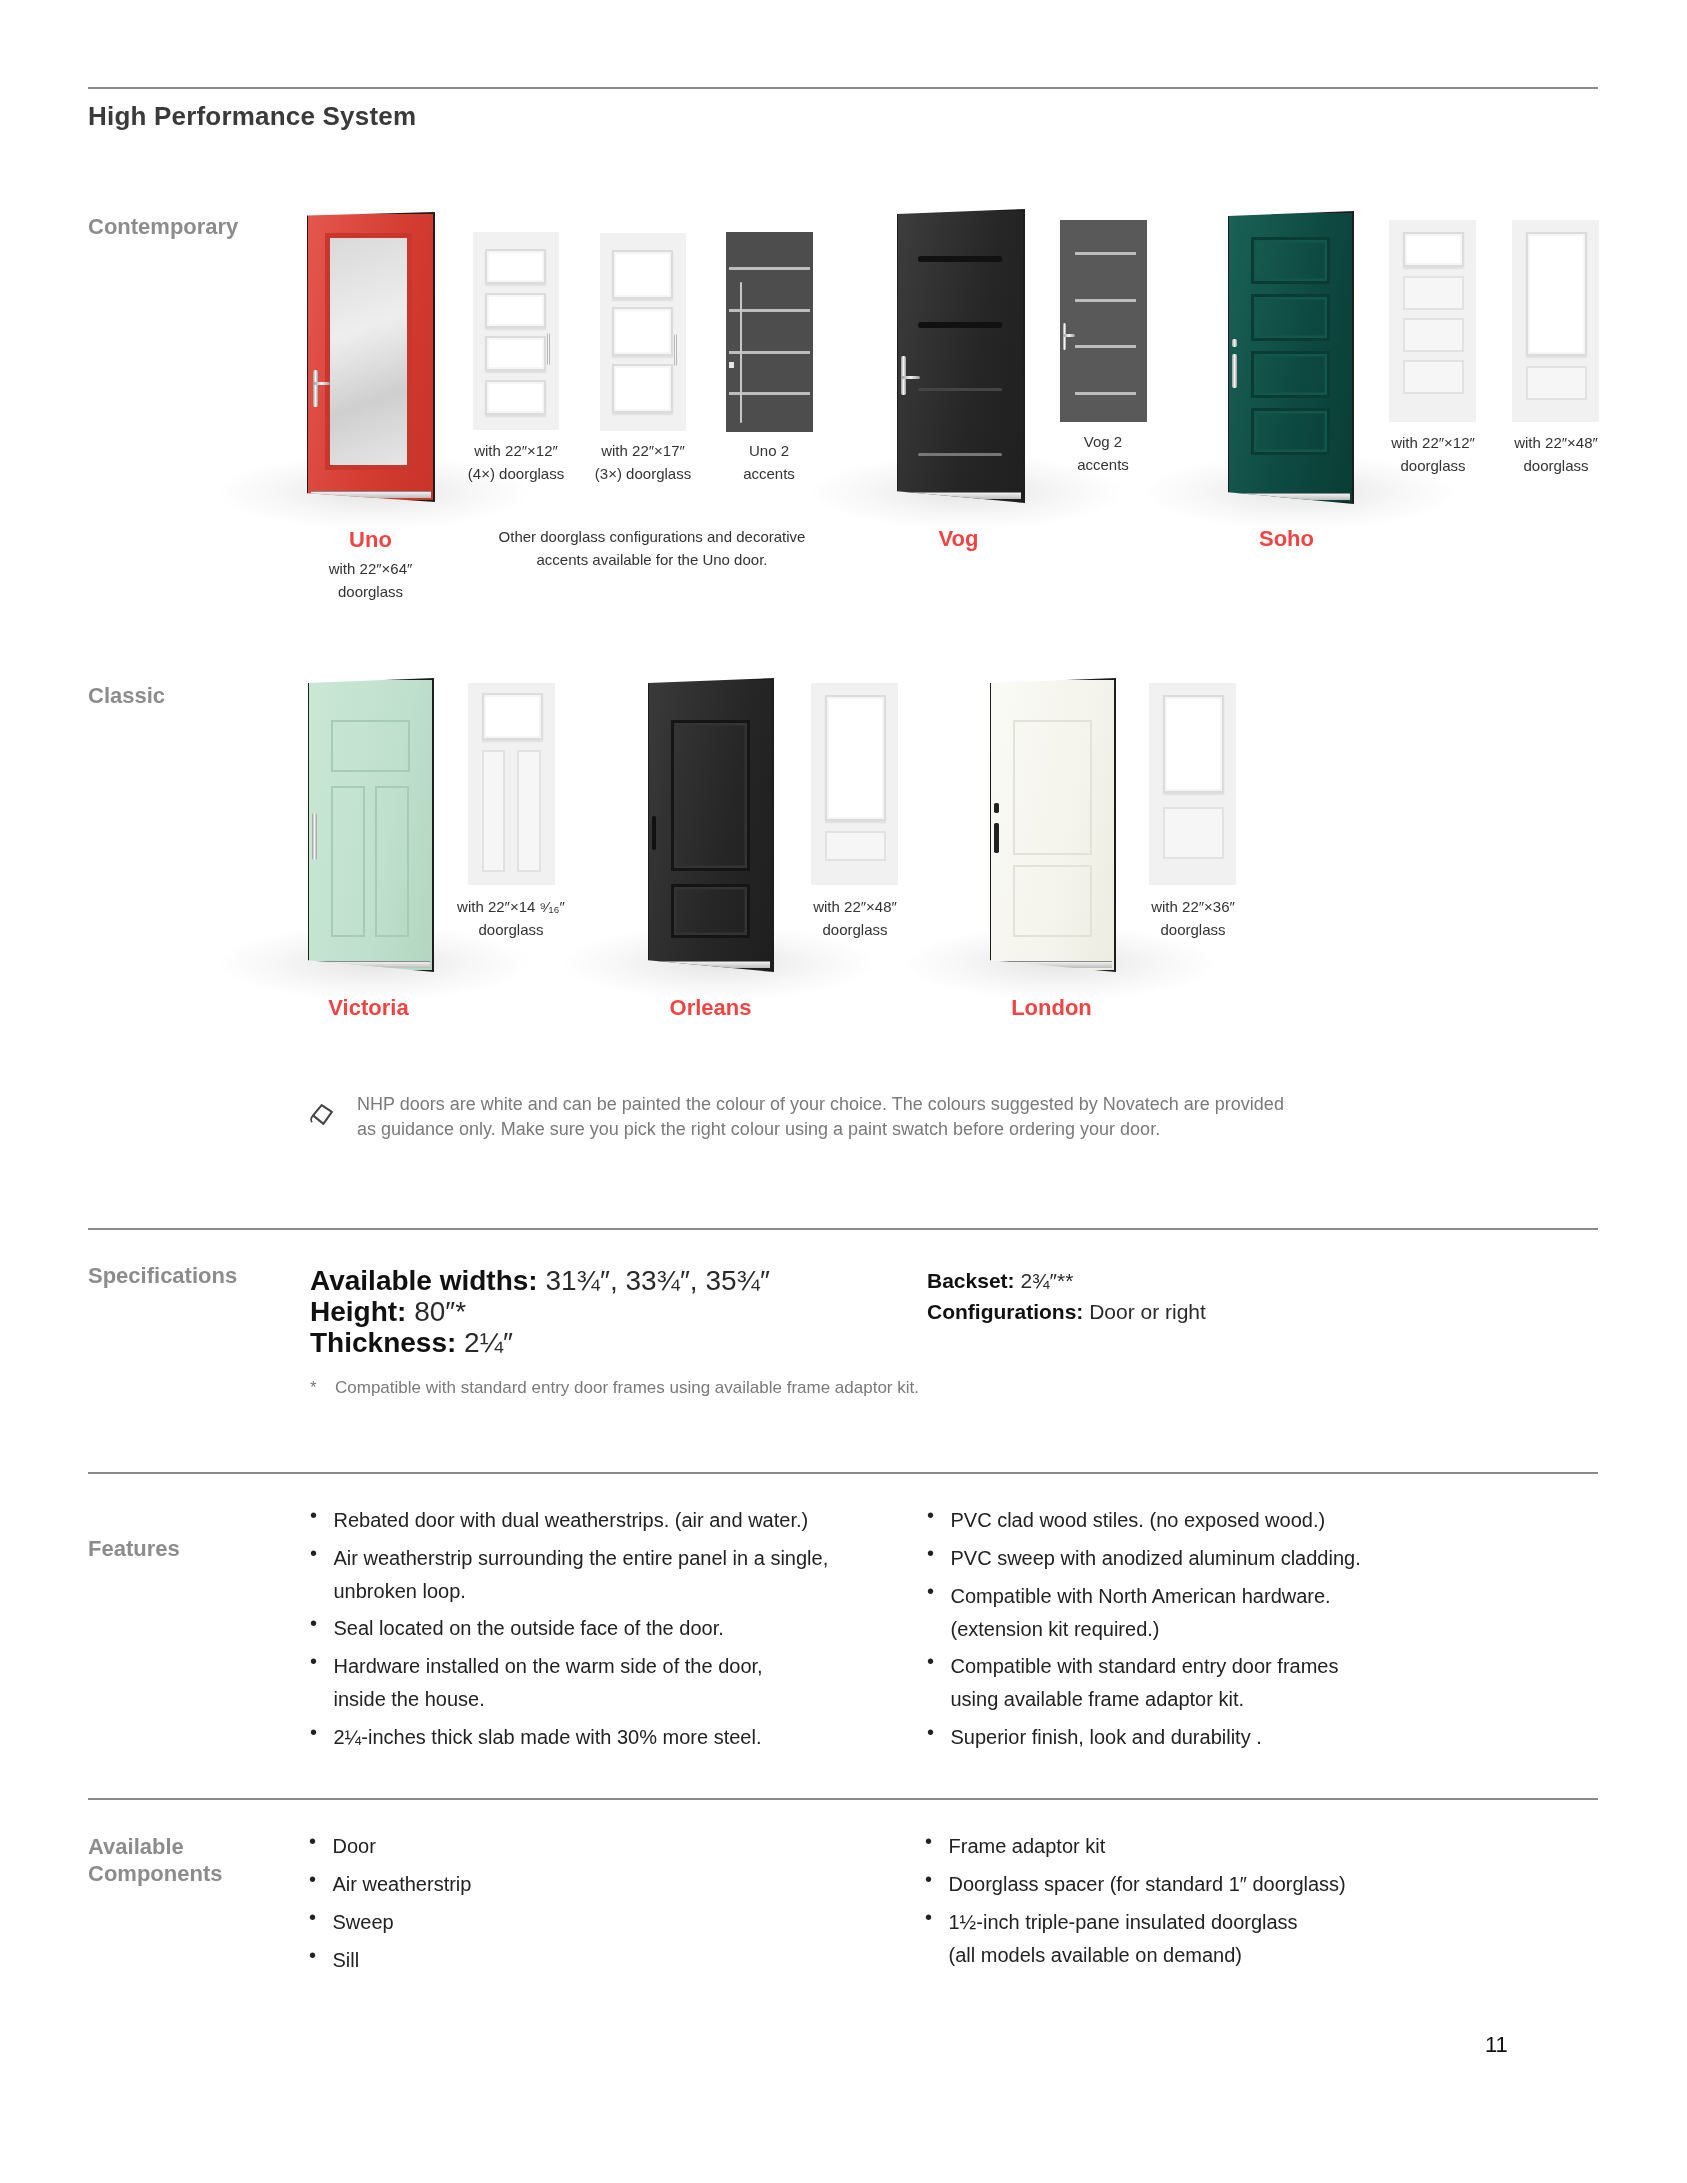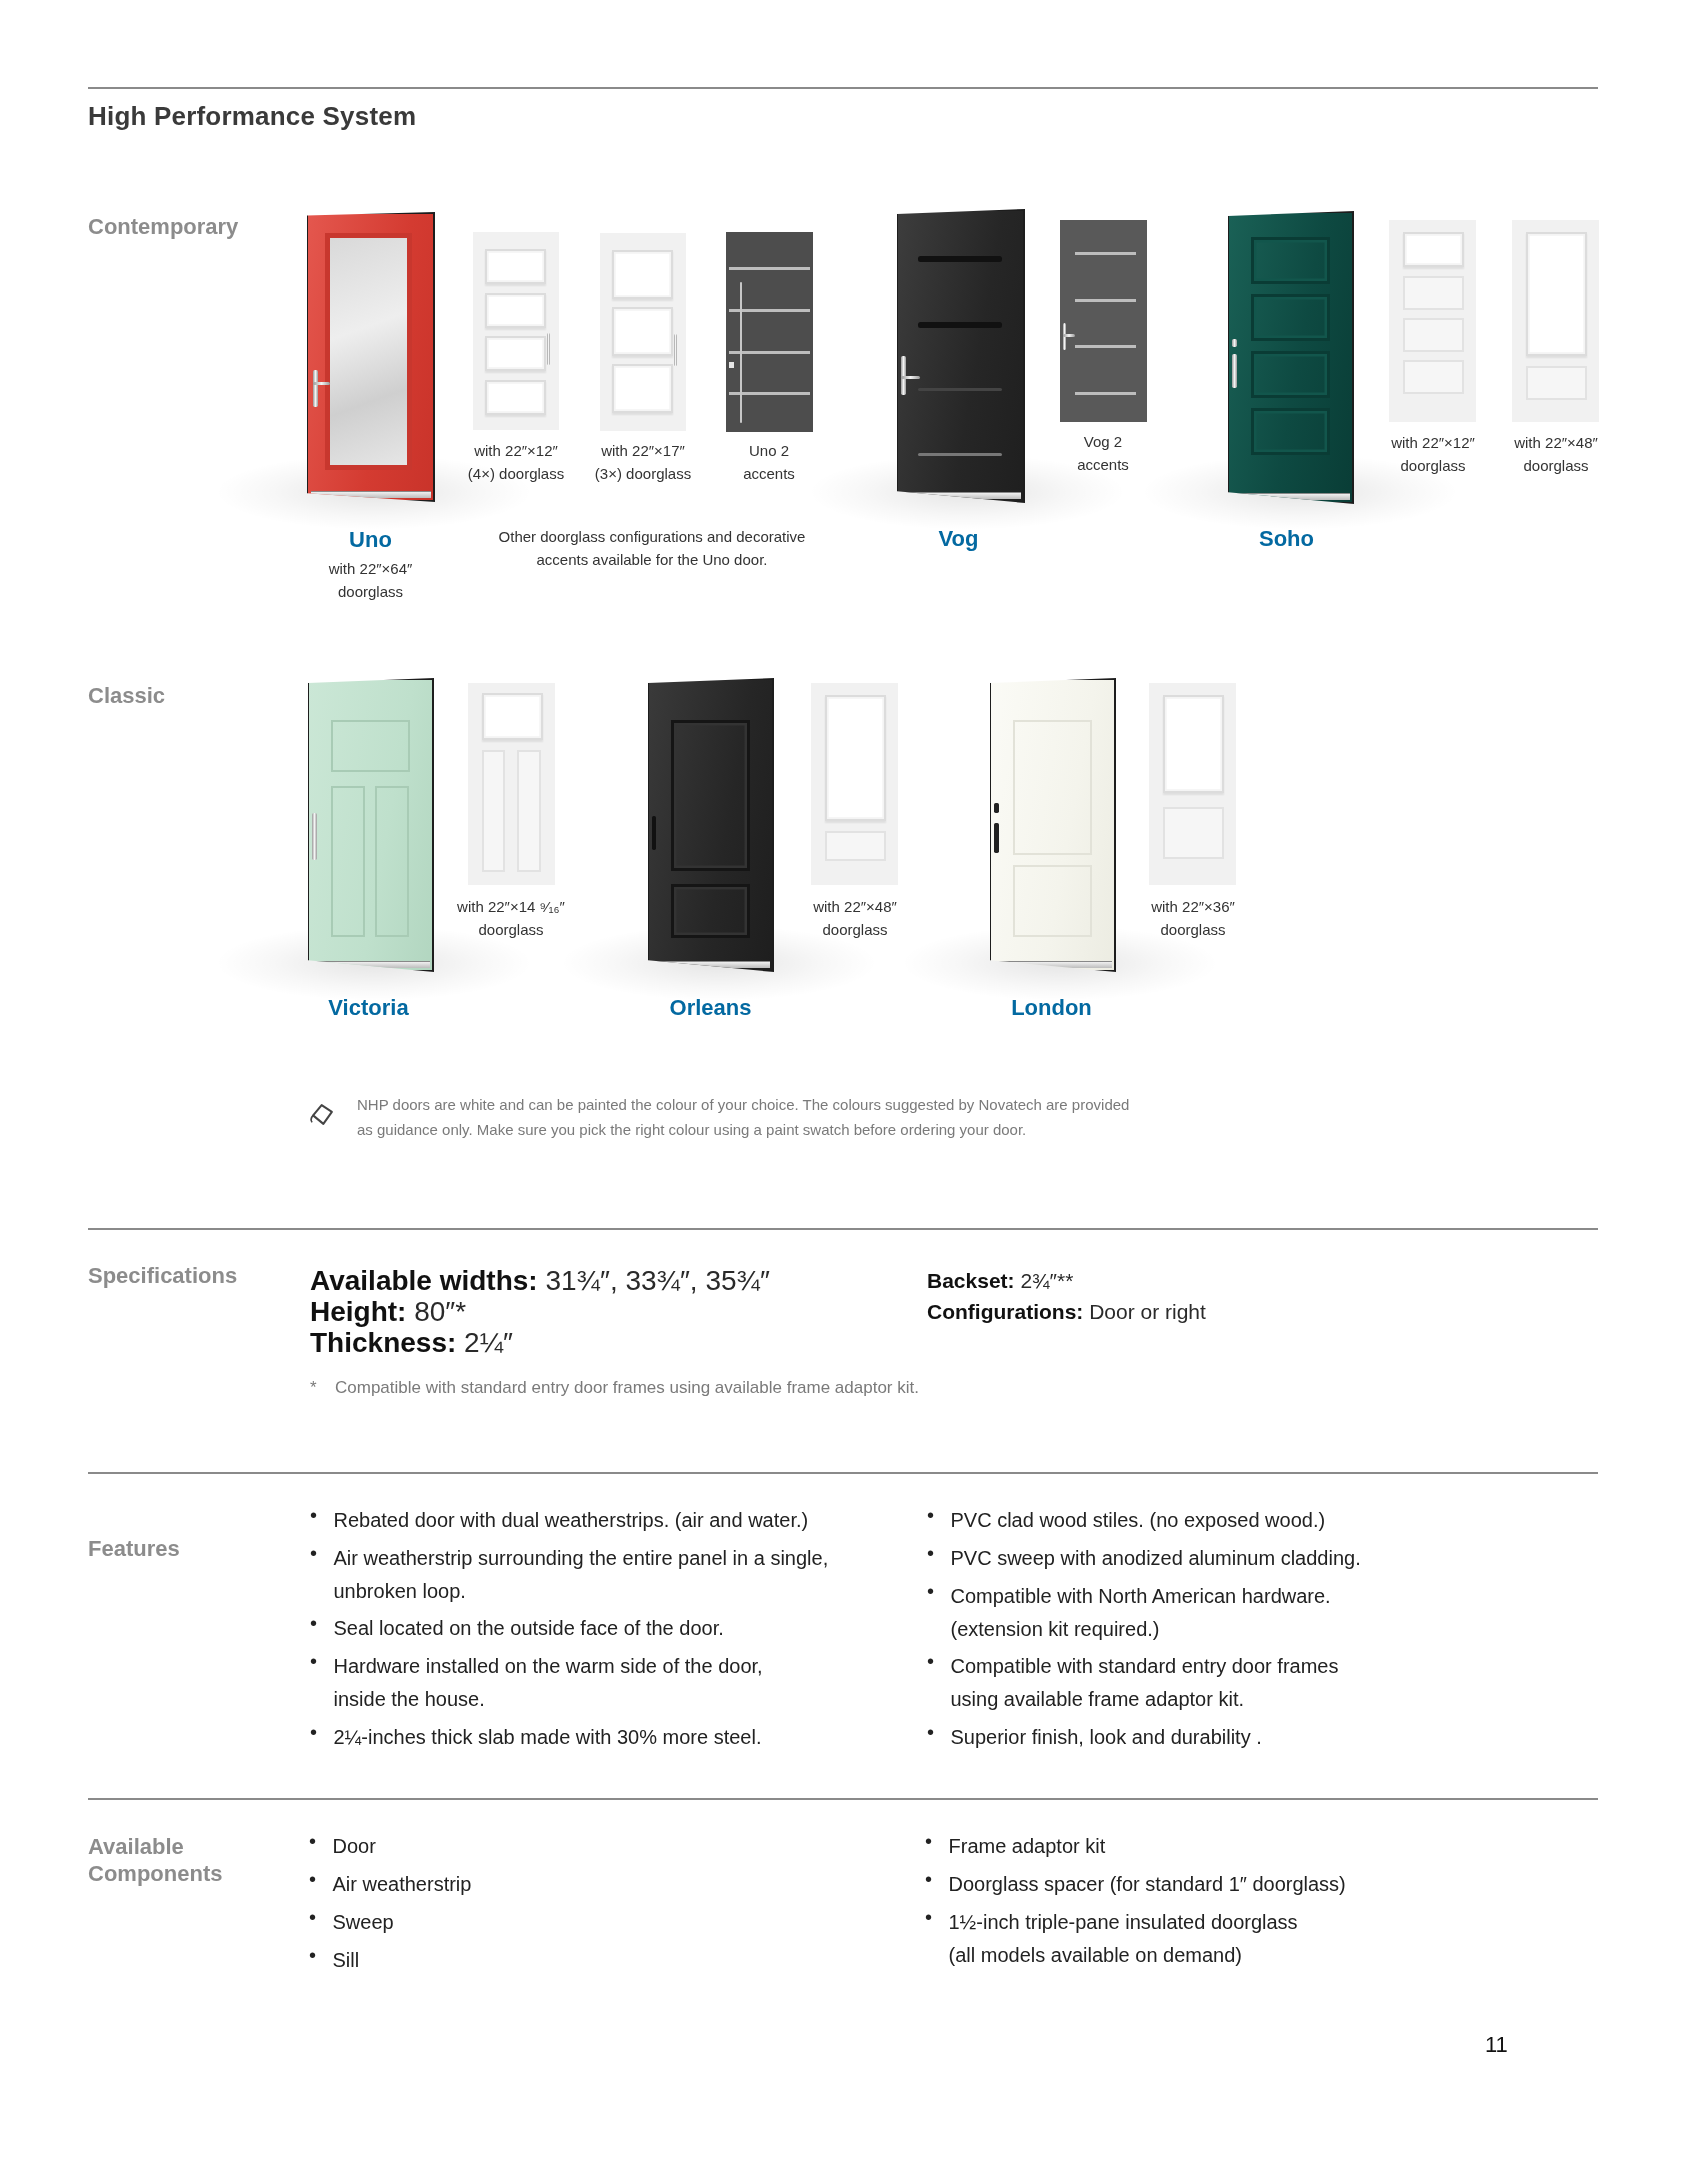--- a/index.html
+++ b/index.html
@@ -2,21 +2,21 @@
 <html style="font-size:13.5px"><head>
 <meta charset="utf-8">
 <style>
   html,body{margin:0;padding:0;background:#fff;}
   body{width:1687px;height:2183px;position:relative;overflow:hidden;font-family:"Liberation Sans","DejaVu Sans",sans-serif;color:#1a1a1a;}
   .abs{position:absolute;}
   .rule{position:absolute;left:88px;width:1510px;height:1.7px;background:#8a8a8a;}
   .title{left:88px;top:101px;font-size:26px;color:#3a3a3a;font-weight:600;letter-spacing:0.2px;}
   .cat{font-size:22px;color:#8c8c8c;font-weight:600;}
   .cap{font-size:15px;color:#333;text-align:center;line-height:23px;}
-  .name{font-size:22px;font-weight:700;color:#0369a1;text-align:center;}
+  .name{font-size:22px;font-weight:700;color:#ef4444;text-align:center;}
   .shadow{position:absolute;border-radius:50%;background:radial-gradient(ellipse at center, rgba(0,0,0,0.10) 0%, rgba(0,0,0,0.03) 45%, rgba(0,0,0,0) 70%);}
   
   .door{position:absolute;box-sizing:border-box;border:2.5px solid #1d1d1d;border-left-width:1.7px;}
   .door .sill{position:absolute;left:3.4px;right:1.7px;bottom:2.5px;height:5.9px;background:linear-gradient(#f0f0f0,#bdbdbd);border-top:0.8px solid #888;}
   .panel{position:absolute;box-sizing:border-box;}
   .slab{position:absolute;box-sizing:border-box;background:#f1f1f1;}
   .glass{position:absolute;box-sizing:border-box;background:#fff;border:2.5px solid #dcdcdc;box-shadow:inset 0 0 0 1.7px #f4f4f4, 0 1.7px 1.7px rgba(0,0,0,0.08);}
   .rp{position:absolute;box-sizing:border-box;border:2.5px solid #e2e2e2;background:#f6f6f6;}
   .handle{position:absolute;background:linear-gradient(90deg,#9a9a9a,#f4f4f4,#9a9a9a);border-radius:1.7px;}
   .accent{position:absolute;height:2.5px;background:#bdbdbd;}
@@ -201,21 +201,21 @@
   <div>doorglass</div>
 </div>
 <div class="abs name" style="left:984px;top:995px;width:135px;">London</div>
 
 <div class="abs" style="left:308px;top:1100px;width:29px;height:29px;">
   <svg width="29" height="29" viewBox="0 0 34 34">
       <path d="M6 18 L16 6 L28 14 L18 28 Z" fill="none" stroke="#444" stroke-width="2.4" stroke-linejoin="round"></path>
       <path d="M6 18 C3 21 3 25 5 26" fill="none" stroke="#444" stroke-width="2"></path>
     </svg>
 </div>
-<div class="abs" style="left:357px;top:1092px;font-size:15px;color:#7a7a7a;line-height:25px;">
+<div class="abs" style="left:357px;top:1092px;font-size:18px;color:#7a7a7a;line-height:25px;">
   <div>NHP doors are white and can be painted the colour of your choice. The colours suggested by Novatech are provided</div>
   <div>as guidance only. Make sure you pick the right colour using a paint swatch before ordering your door.</div>
 </div>
 
 <div class="rule" style="top:1228px;"></div>
 <div class="abs cat" style="left:88px;top:1263px;">Specifications</div>
 
 <div class="abs" style="left:310px;top:1265px;font-size:28px;line-height:31px;">
   <div><span class="lbl">Available widths:</span>&nbsp;<span class="val">31¾″, 33¾″, 35¾″</span></div>
   <div><span class="lbl">Height:</span>&nbsp;<span class="val">80″*</span></div>

